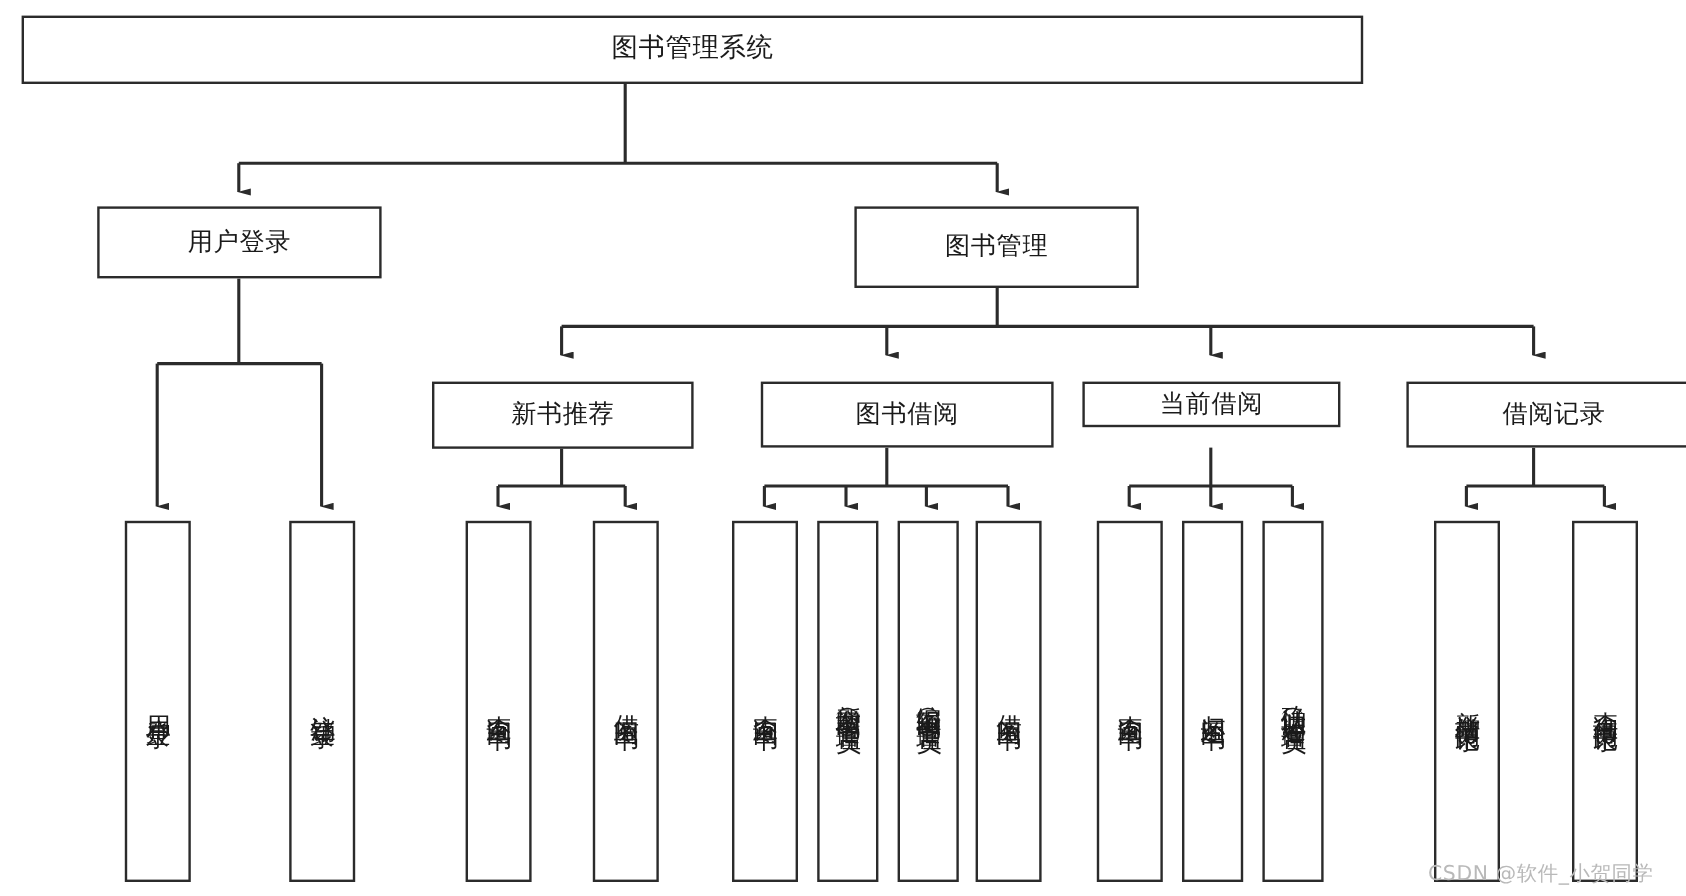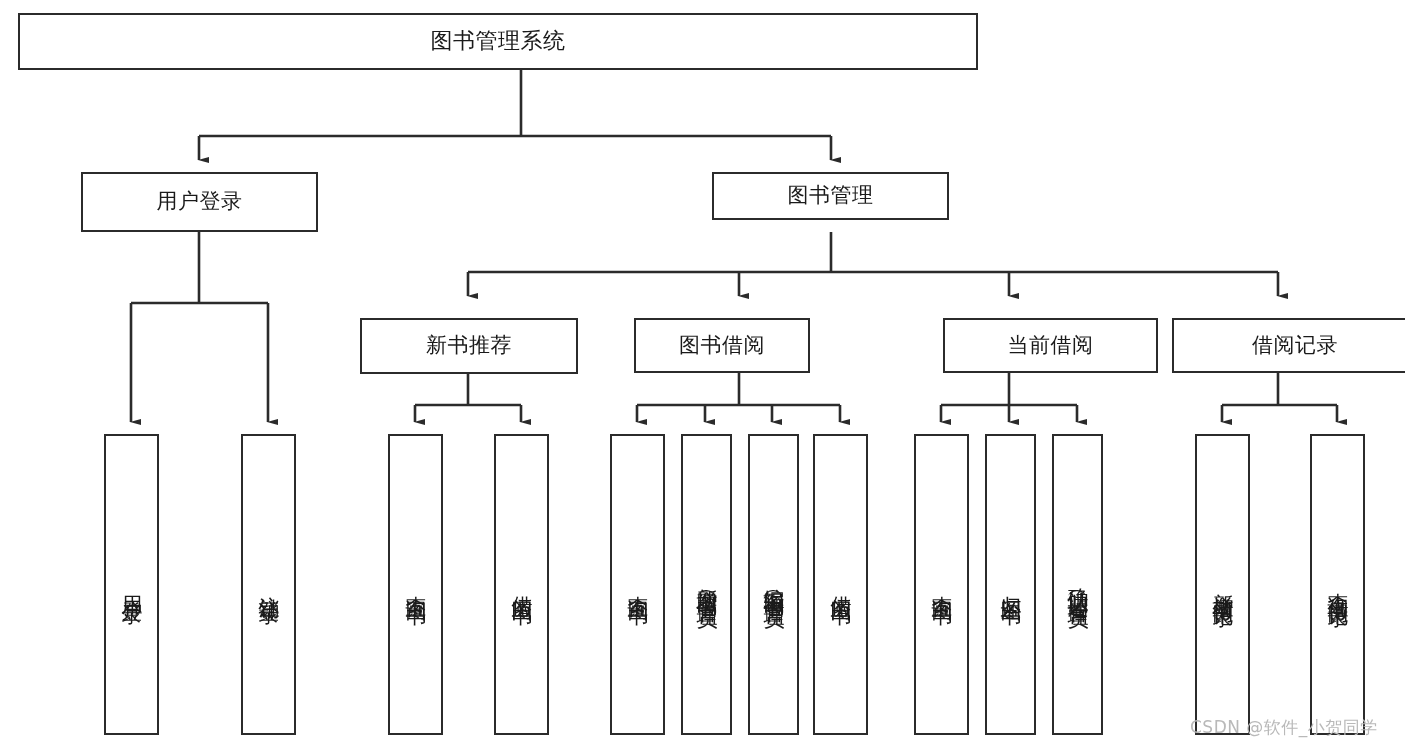--- a/index.html
+++ b/index.html
@@ -114,41 +114,41 @@
       <path d="M 1009 405 L 1009 422" marker-end="url(#arw)"></path>
       <path d="M 1077 405 L 1077 422" marker-end="url(#arw)"></path>
 
       <path d="M 1278 373 L 1278 405"></path>
       <path d="M 1222 405 L 1337 405"></path>
       <path d="M 1222 405 L 1222 422" marker-end="url(#arw)"></path>
       <path d="M 1337 405 L 1337 422" marker-end="url(#arw)"></path>
     </g>
   </svg>
 
-  <div class="node h title" style="left:18px; top:13px; width:960px; height:57px;">
+  <div class="node h title" style="left:18px; top:13px; width:1118px; height:57px;">
     <span>图书管理系统</span>
   </div>
 
   <div class="node h" style="left:81px; top:172px; width:237px; height:60px;">
     <span>用户登录</span>
   </div>
 
-  <div class="node h" style="left:712px; top:172px; width:237px; height:48px;">
+  <div class="node h" style="left:712px; top:172px; width:237px; height:68px;">
     <span>图书管理</span>
   </div>
 
   <div class="node h" style="left:360px; top:318px; width:218px; height:56px;">
     <span>新书推荐</span>
   </div>
 
-  <div class="node h" style="left:634px; top:318px; width:176px; height:55px;">
+  <div class="node h" style="left:634px; top:318px; width:244px; height:55px;">
     <span>图书借阅</span>
   </div>
 
-  <div class="node h" style="left:902px; top:318px; width:215px; height:55px;margin-left:41px;">
+  <div class="node h" style="left:902px; top:318px; width:215px; height:38px;">
     <span>当前借阅</span>
   </div>
 
   <div class="node h" style="left:1172px; top:318px; width:246px; height:55px;">
     <span>借阅记录</span>
   </div>
 
   <div class="node v" style="left: 104px; top: 434px; width: 55px; height: 301px; padding-top: 143px;">
     <span class="vtext">用户登录</span>
   </div>

